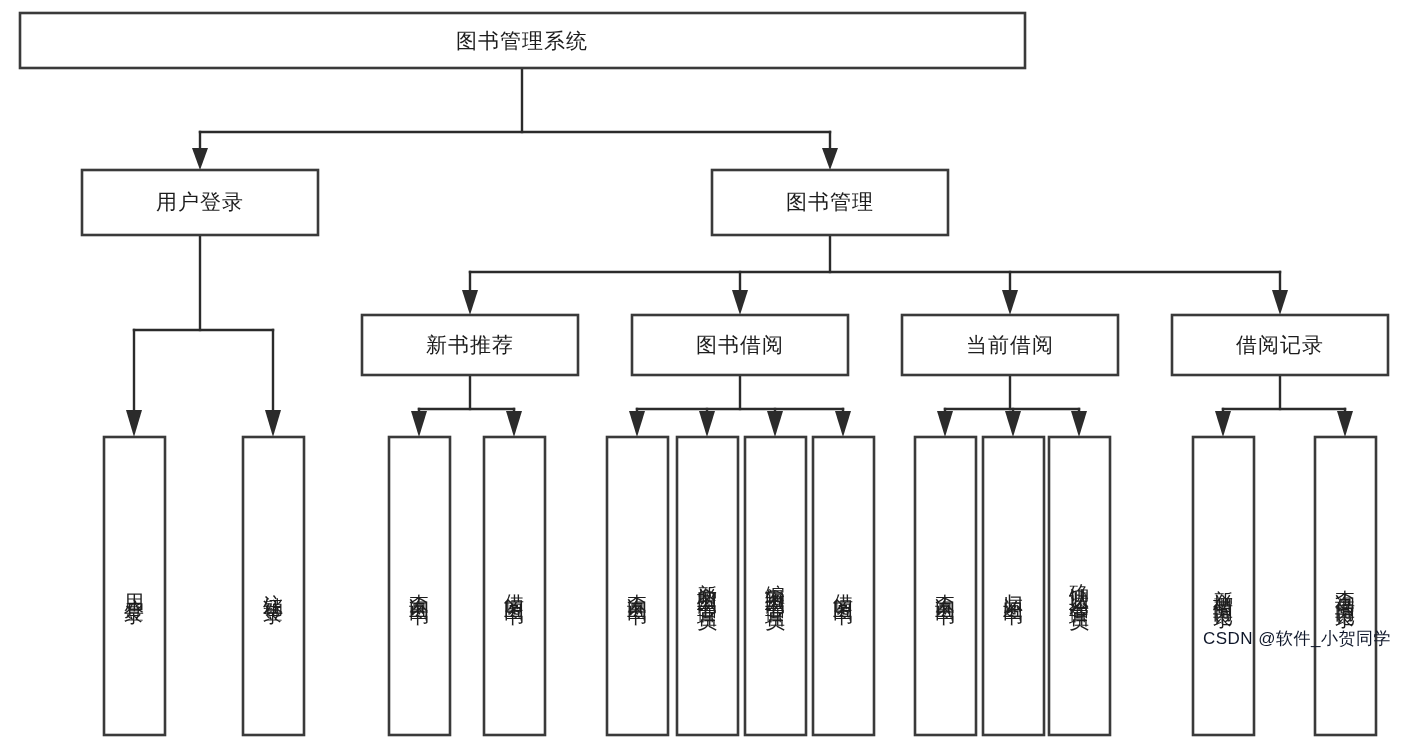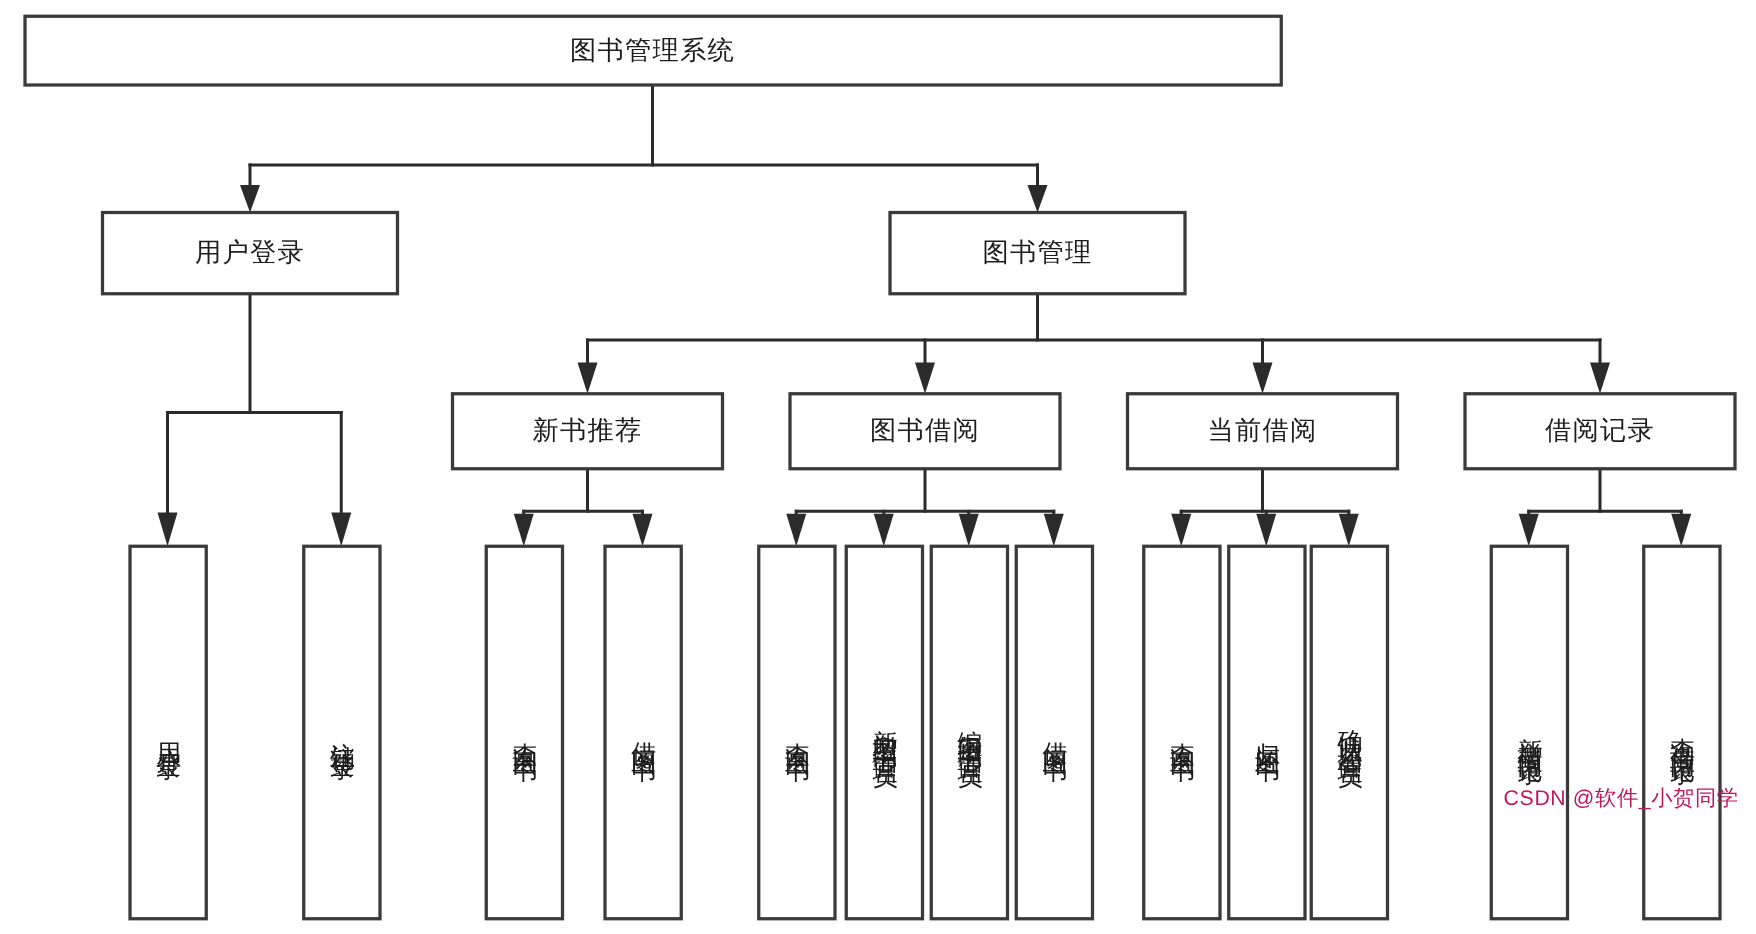--- a/index.html
+++ b/index.html
@@ -67,21 +67,21 @@
     text-align: center;
     white-space: nowrap;
     pointer-events: none;
   }
   .watermark {
     position: absolute;
     right: 14px;
     bottom: 6px;
     font-family: "Liberation Sans", "DejaVu Sans", sans-serif;
     font-size: 17px;
-    color: #be185d;
+    color: #0f172a;
     letter-spacing: 0.5px;
     white-space: nowrap;
   }
 </style>
 </head>
 <body>
 
 <div id="diagram-root">
 
   <svg id="tree-svg" viewBox="0 0 1405 747">

